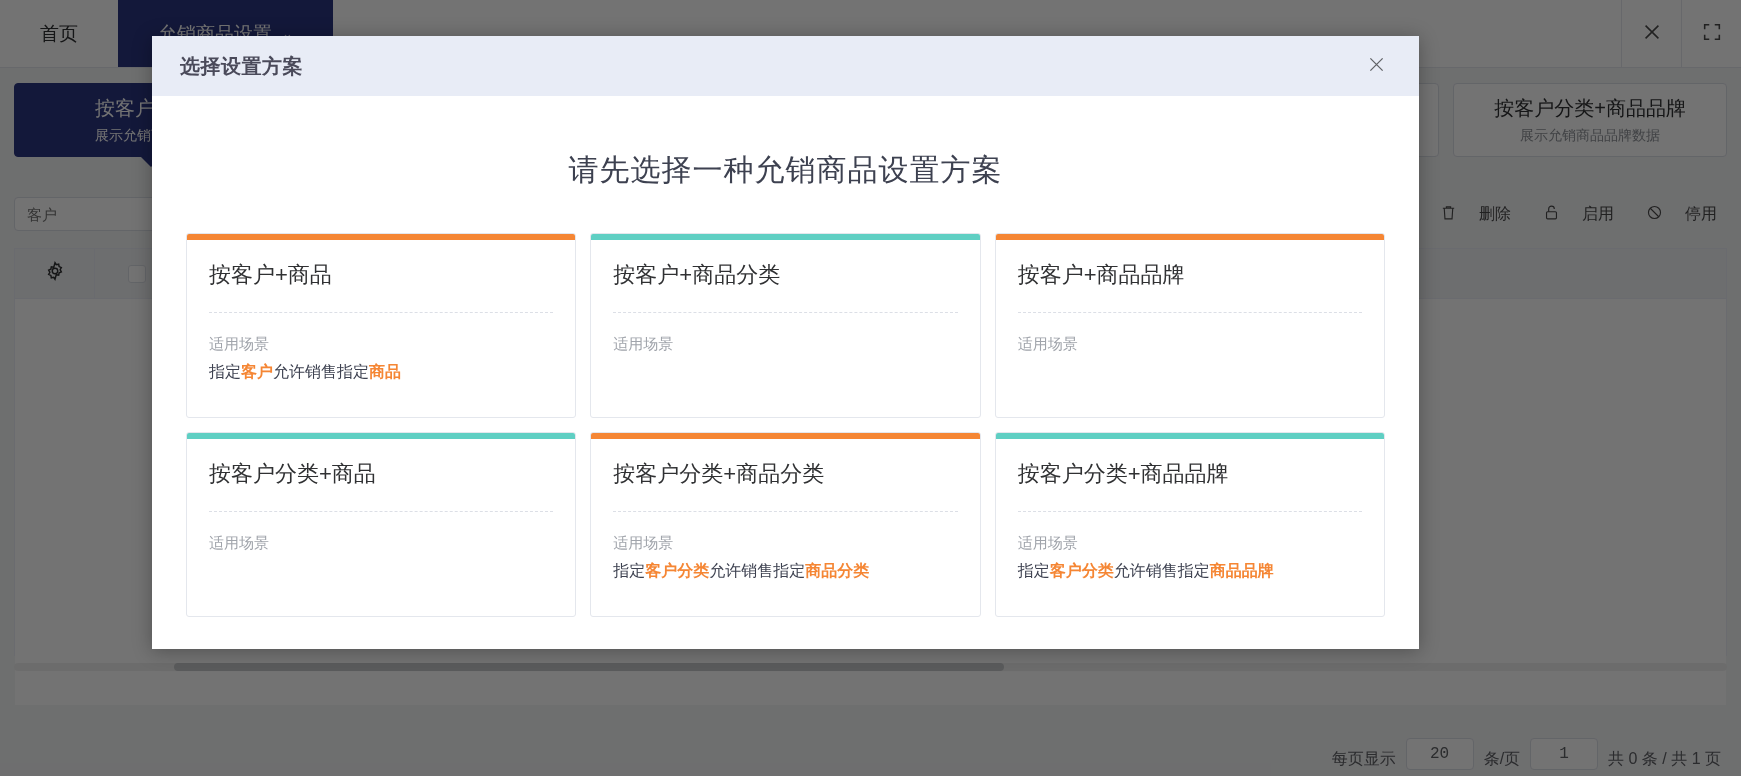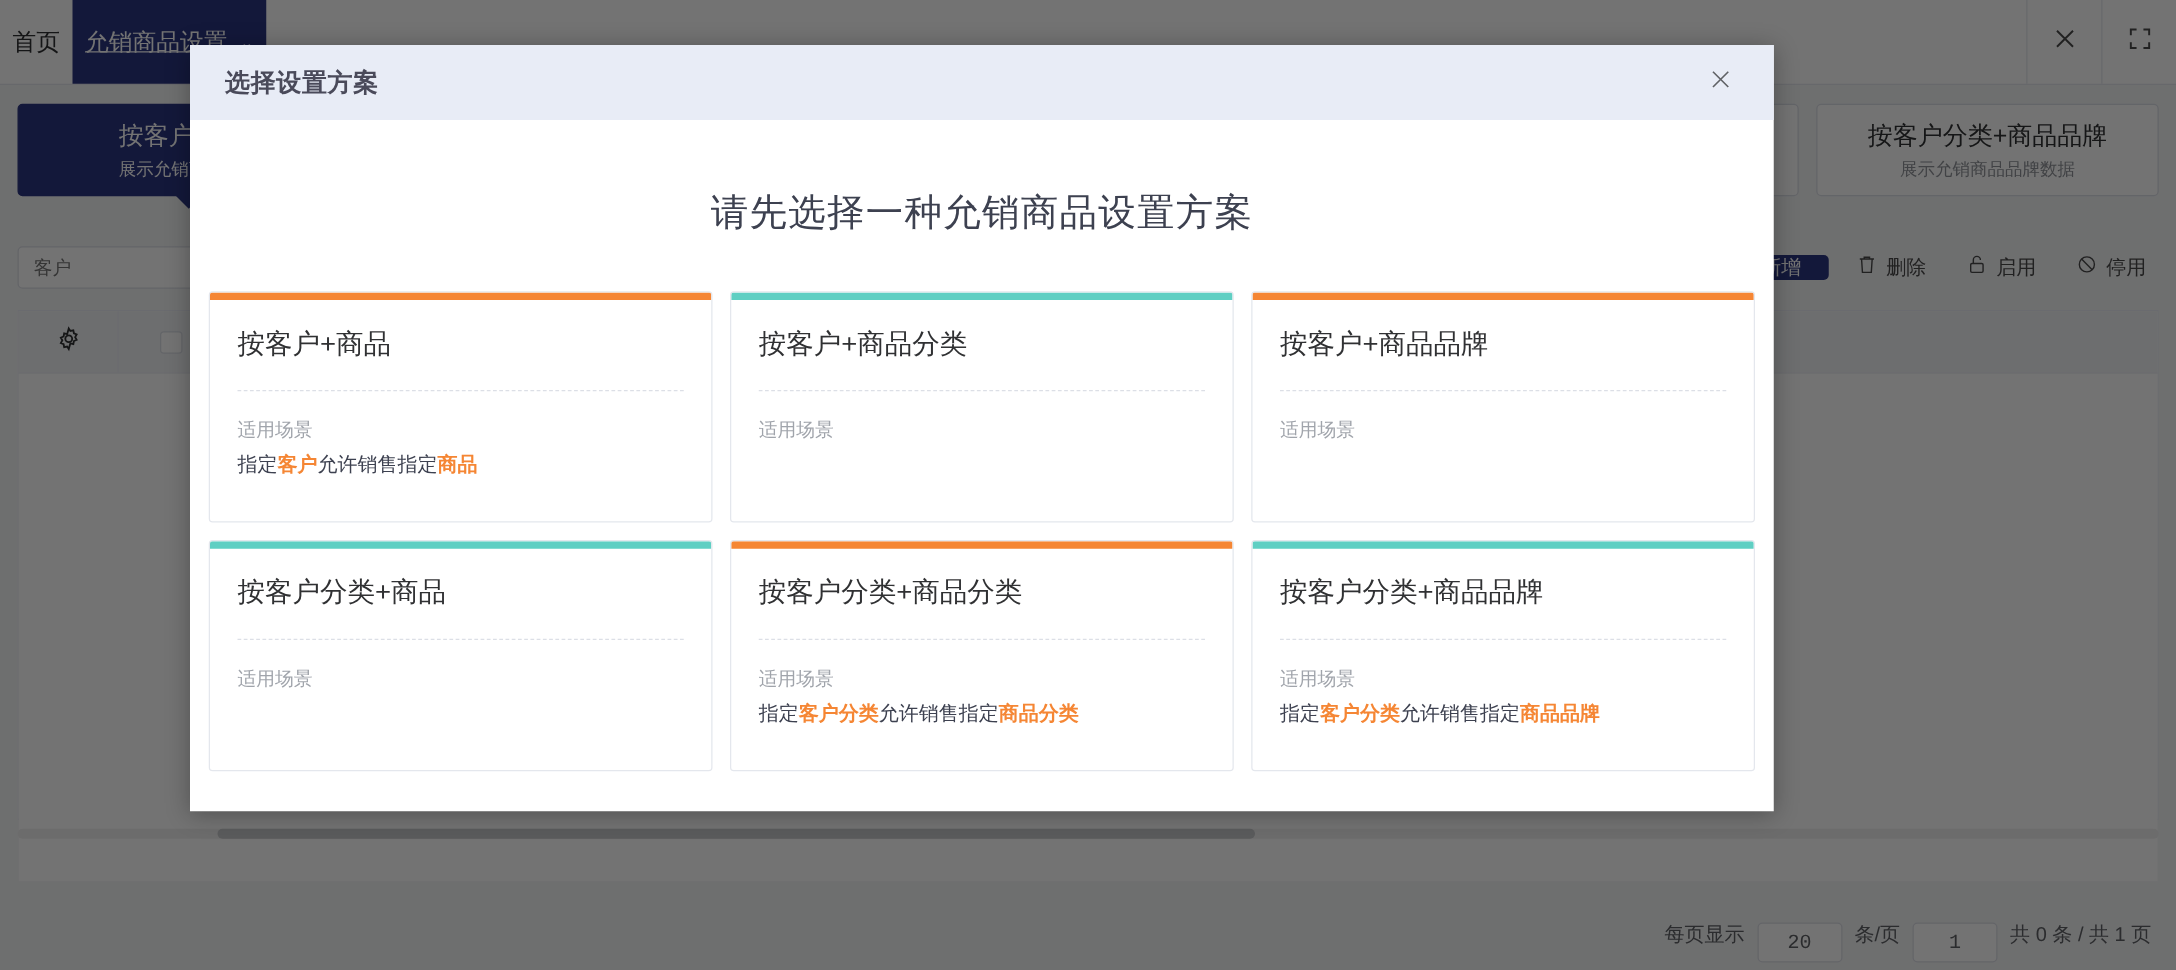--- a/index.html
+++ b/index.html
@@ -18,21 +18,21 @@
 
   
   .tabbar {
     position: absolute; top: 0; left: 0; right: 0; height: 68px;
     background: #ffffff;
     border-bottom: 1px solid #e4e7ed;
     display: flex; align-items: stretch;
   }
   .tab {
     display: flex; align-items: center; justify-content: center;
-    padding: 0 10px;
+    padding: 0 40px;
     font-size: 19px; color: #303133;
     white-space: nowrap;
     cursor: pointer;
   }
   .tab.home { color: #303133; }
   .tab.active {
     background: #2b3580;
     color: #ffffff;
     text-decoration: underline;
   }
@@ -104,21 +104,21 @@
   .btn-primary {
     height: 20px; min-width: 76px;
     background: #2b3580; color: #fff;
     border: none; border-radius: 4px;
     font-size: 16px; cursor: pointer;
     font-family: inherit;
     display: flex; align-items: center; justify-content: center; gap: 5px;
     padding: 0 14px;
   }
   .tool-btn {
-    display: flex; align-items: center; gap: 7px;
+    display: flex; align-items: center; gap: 22px;
     font-size: 16px; color: #4a4a4a;
     cursor: pointer; padding: 0 10px; height: 36px;
   }
   .tool-btn svg { width: 17px; height: 17px; stroke: #4a4a4a; fill: none; stroke-width: 1.6; }
 
   
   .table-wrap {
     position: absolute; top: 248px; left: 14px; right: 14px; bottom: 120px;
     background: #ffffff;
     border: 1px solid #ebeef5;
@@ -144,21 +144,21 @@
   }
   .hscroll-thumb {
     position: absolute; left: 160px; width: 830px; top: 0;
     height: 8px; background: #c8c9cc; border-radius: 4px;
     cursor: pointer;
   }
 
   
   .pager {
     position: absolute; right: 20px; bottom: 6px;
-    display: flex; align-items: flex-start; gap: 10px;
+    display: flex; align-items: flex-end; gap: 10px;
     font-size: 16px; color: #606266;
   }
   .pager .pbox {
     height: 32px; min-width: 68px;
     border: 1px solid #dcdfe6; border-radius: 4px; background: #fff;
     display: flex; align-items: center; justify-content: center;
     cursor: pointer;
     font-family: Liberation Mono, monospace;
   }
 
@@ -187,21 +187,21 @@
     letter-spacing: .5px;
   }
   .modal-head-spacer { flex: 1; }
   .modal-close {
     width: 30px; height: 30px;
     display: flex; align-items: center; justify-content: center;
     cursor: pointer;
   }
   .modal-close svg { width: 21px; height: 21px; stroke: #606266; stroke-width: 1.5; fill: none; }
 
-  .modal-body { flex: 1; padding: 0 15px; overflow: hidden; }
+  .modal-body { flex: 1; padding: 0 34px; overflow: hidden; }
   .modal-heading {
     text-align: center;
     font-size: 30px; color: #3d4150;
     padding: 54px 0 42px 0;
     letter-spacing: 1px;
   }
 
   .card-grid {
     display: grid;
     grid-template-columns: repeat(3, 1fr);

